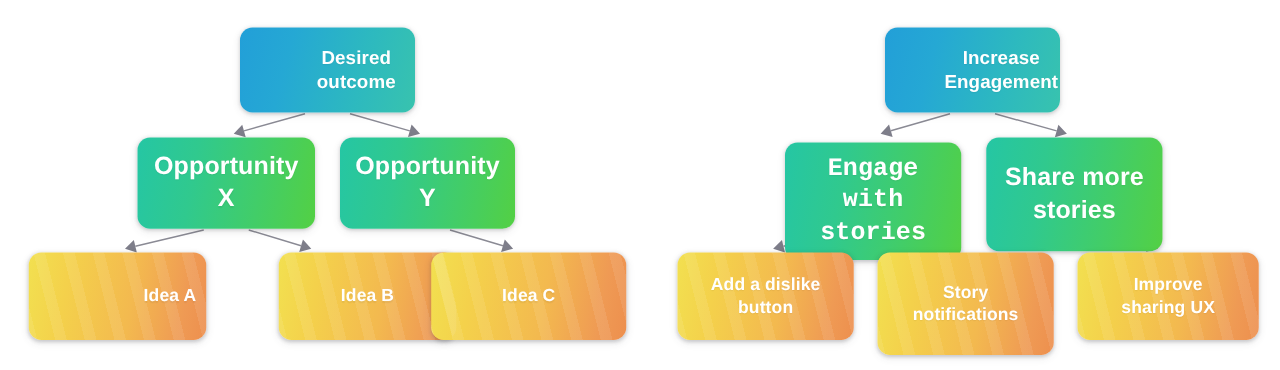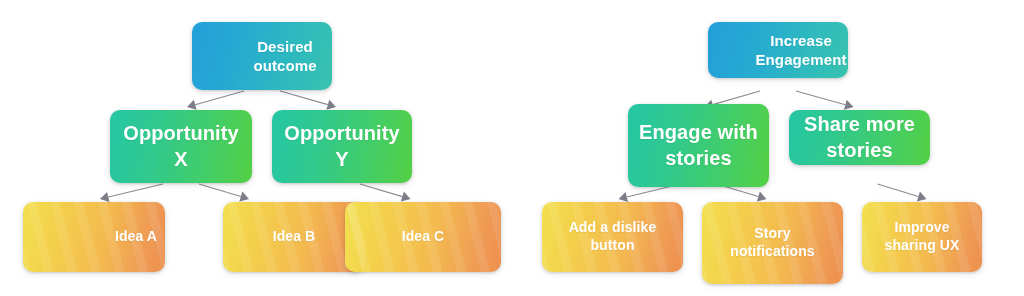--- a/index.html
+++ b/index.html
@@ -141,38 +141,38 @@
       </div>
       <div class="node tier-idea" style="left: 23px; top: 202px; width: 142px; height: 70px; justify-content: flex-end;">
         <span class="label">Idea A</span>
       </div>
       <div class="node tier-idea" style="left: 184px; top: 202px; width: 142px; height: 70px; margin-left: 39px;">
         <span class="label">Idea B</span>
       </div>
       <div class="node tier-idea" style="left: 345px; top: 202px; width: 156px; height: 70px;">
         <span class="label">Idea C</span>
       </div>
-      <div class="node tier-outcome" style="left: 708px; top: 22px; width: 140px; height: 56px;">
+      <div class="node tier-outcome" style="left: 708px; top: 22px; width: 140px; height: 68px;">
         <span class="label">Increase
 Engagement</span>
       </div>
-      <div class="node tier-opportunity" style="left: 628px; top: 104px; width: 141px; height: 83px;">
+      <div class="node tier-opportunity" style="left: 628px; top: 114px; width: 141px; height: 94px; font-family: Liberation Mono, monospace;">
         <span class="label">Engage with
 stories</span>
       </div>
-      <div class="node tier-opportunity" style="left: 789px; top: 110px; width: 141px; height: 55px;">
+      <div class="node tier-opportunity" style="left: 789px; top: 110px; width: 141px; height: 91px;">
         <span class="label">Share more
 stories</span>
       </div>
       <div class="node tier-idea" style="left: 542px; top: 202px; width: 141px; height: 70px;">
         <span class="label">Add a dislike
 button</span>
       </div>
       <div class="node tier-idea" style="left: 702px; top: 202px; width: 141px; height: 82px;">
         <span class="label">Story
 notifications</span>
       </div>
-      <div class="node tier-idea" style="left: 862px; top: 202px; width: 120px; height: 70px;">
+      <div class="node tier-idea" style="left: 862px; top: 202px; width: 145px; height: 70px;">
         <span class="label">Improve
 sharing UX</span>
       </div>
     </div>
 </div>
 
 </body></html>

